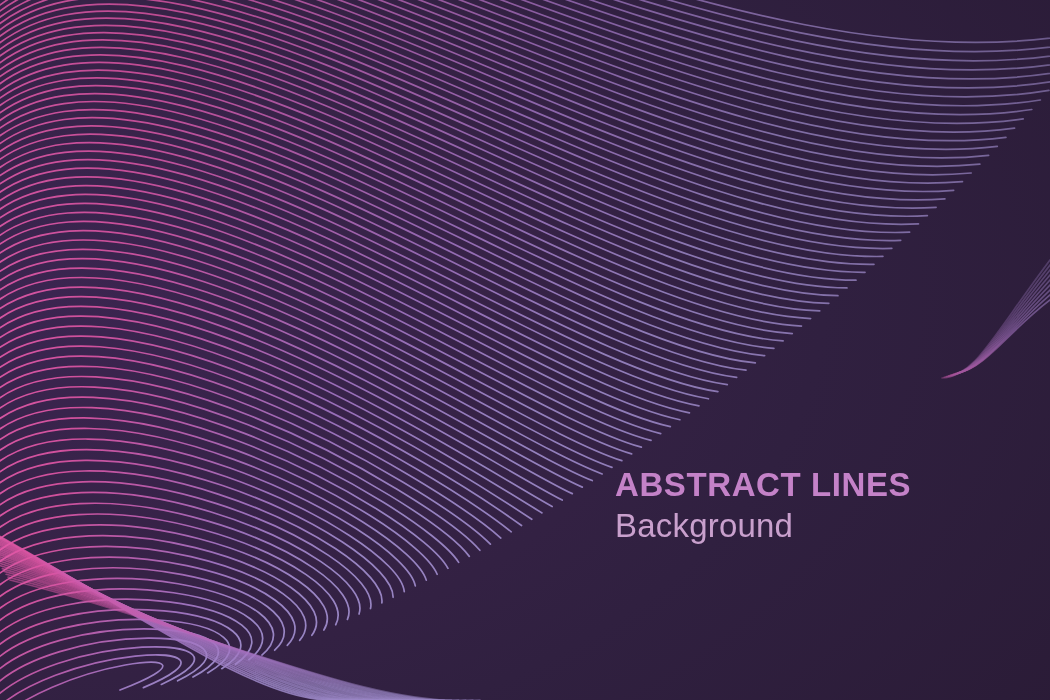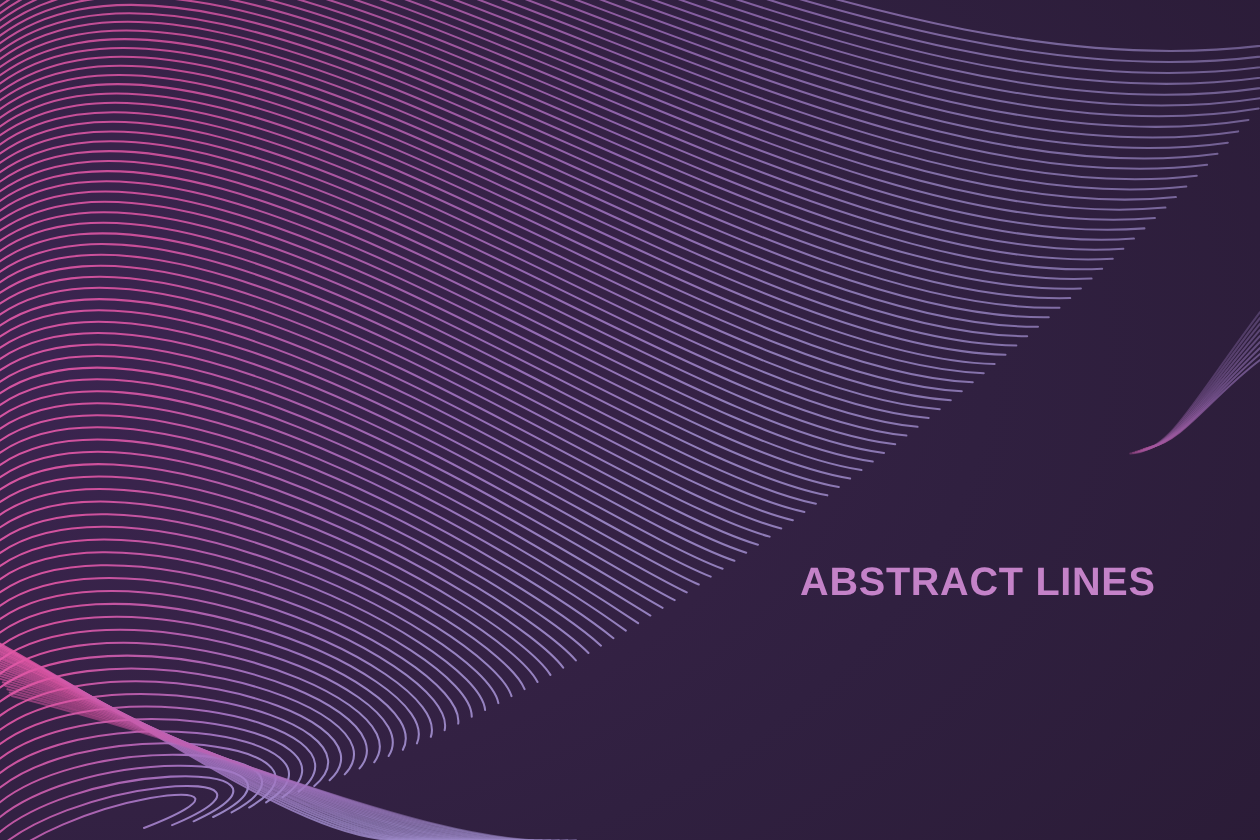--- a/index.html
+++ b/index.html
@@ -17,24 +17,24 @@
   }
   #line-field {
     position: absolute;
     inset: 0;
     width: 1050px;
     height: 700px;
     display: block;
   }
   .caption-block {
     position: absolute;
-    left: 645px;
+    left: 615px;
     top: 468px;
     width: 318px;
-    text-align: right;
+    text-align: left;
     z-index: 5;
   }
   .caption-title {
     margin: 0;
     font-size: 33px;
     font-weight: 700;
     letter-spacing: 0.6px;
     line-height: 1.05;
     color: #c482c8;
     white-space: nowrap;
@@ -199,15 +199,16 @@
         <path d="M 1050 280.00 C 1000.00 335.00, 980.00 372.00, 951.00 375.00" stroke-width="1.7" opacity="0.550"></path>
         <path d="M 1050 275.00 C 997.50 336.25, 978.75 373.00, 948.75 375.75" stroke-width="1.7" opacity="0.512"></path>
         <path d="M 1050 270.00 C 995.00 337.50, 977.50 374.00, 946.50 376.50" stroke-width="1.7" opacity="0.475"></path>
         <path d="M 1050 265.00 C 992.50 338.75, 976.25 375.00, 944.25 377.25" stroke-width="1.7" opacity="0.437"></path>
         <path d="M 1050 260.00 C 990.00 340.00, 975.00 376.00, 942.00 378.00" stroke-width="1.7" opacity="0.400"></path>
       </g>
   </svg>
 
   <div class="caption-block">
     <h1 class="caption-title">ABSTRACT LINES</h1>
+    <p class="caption-subtitle">Background</p>
   </div>
 
 </div>
 
 </body></html>

